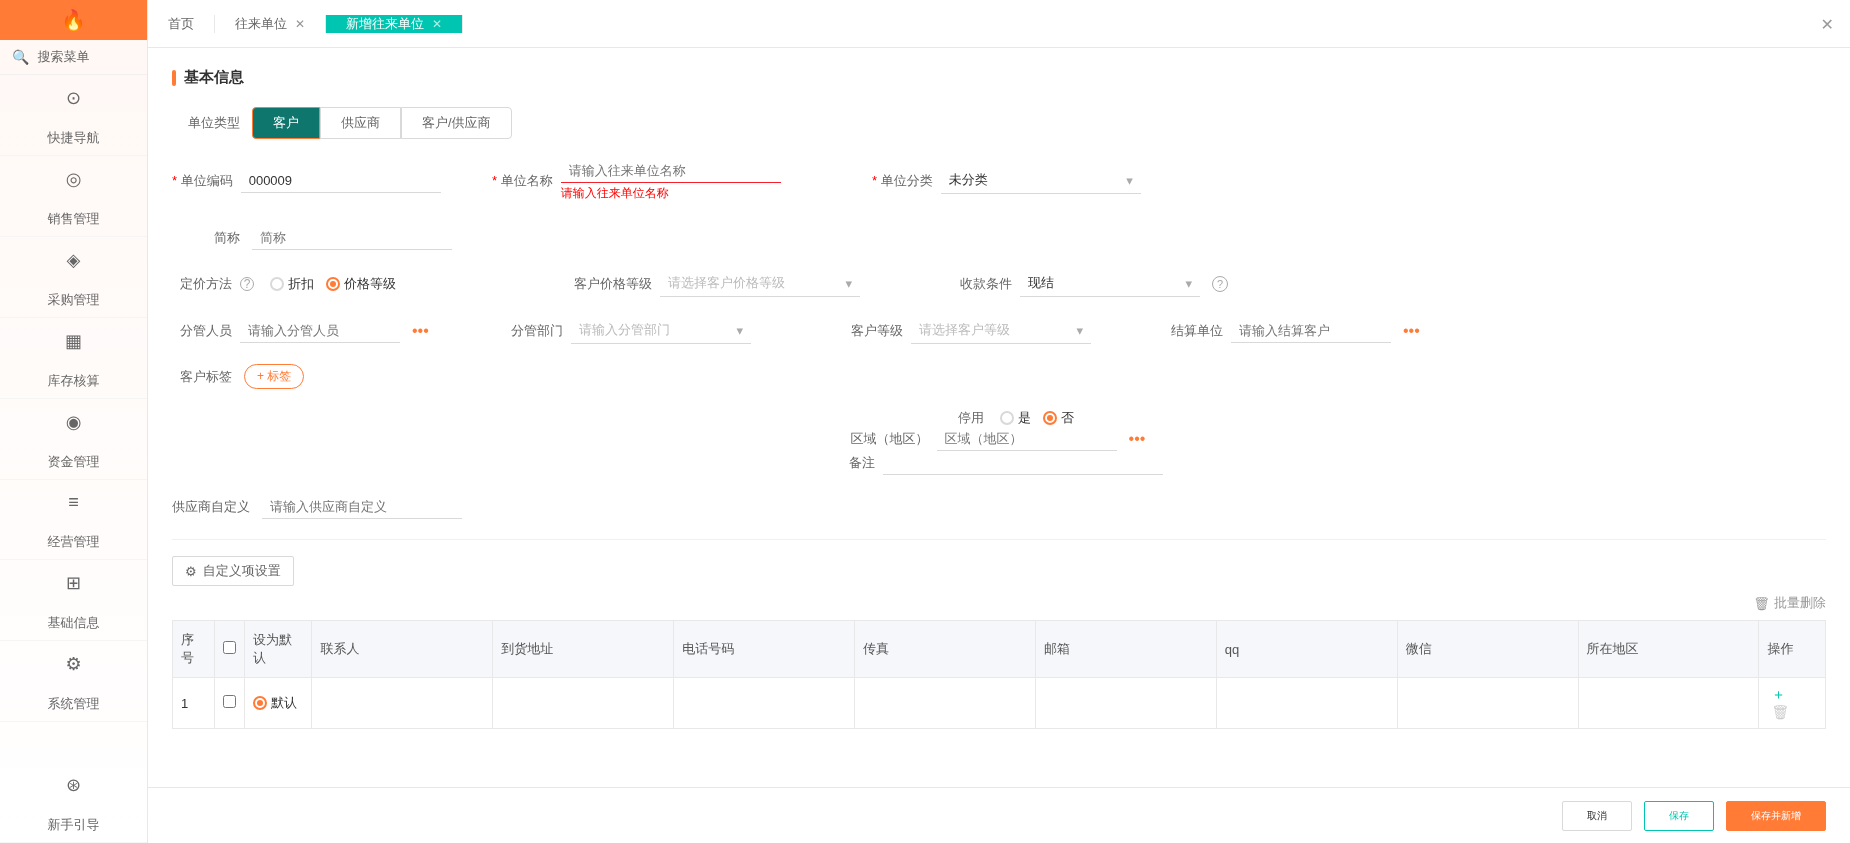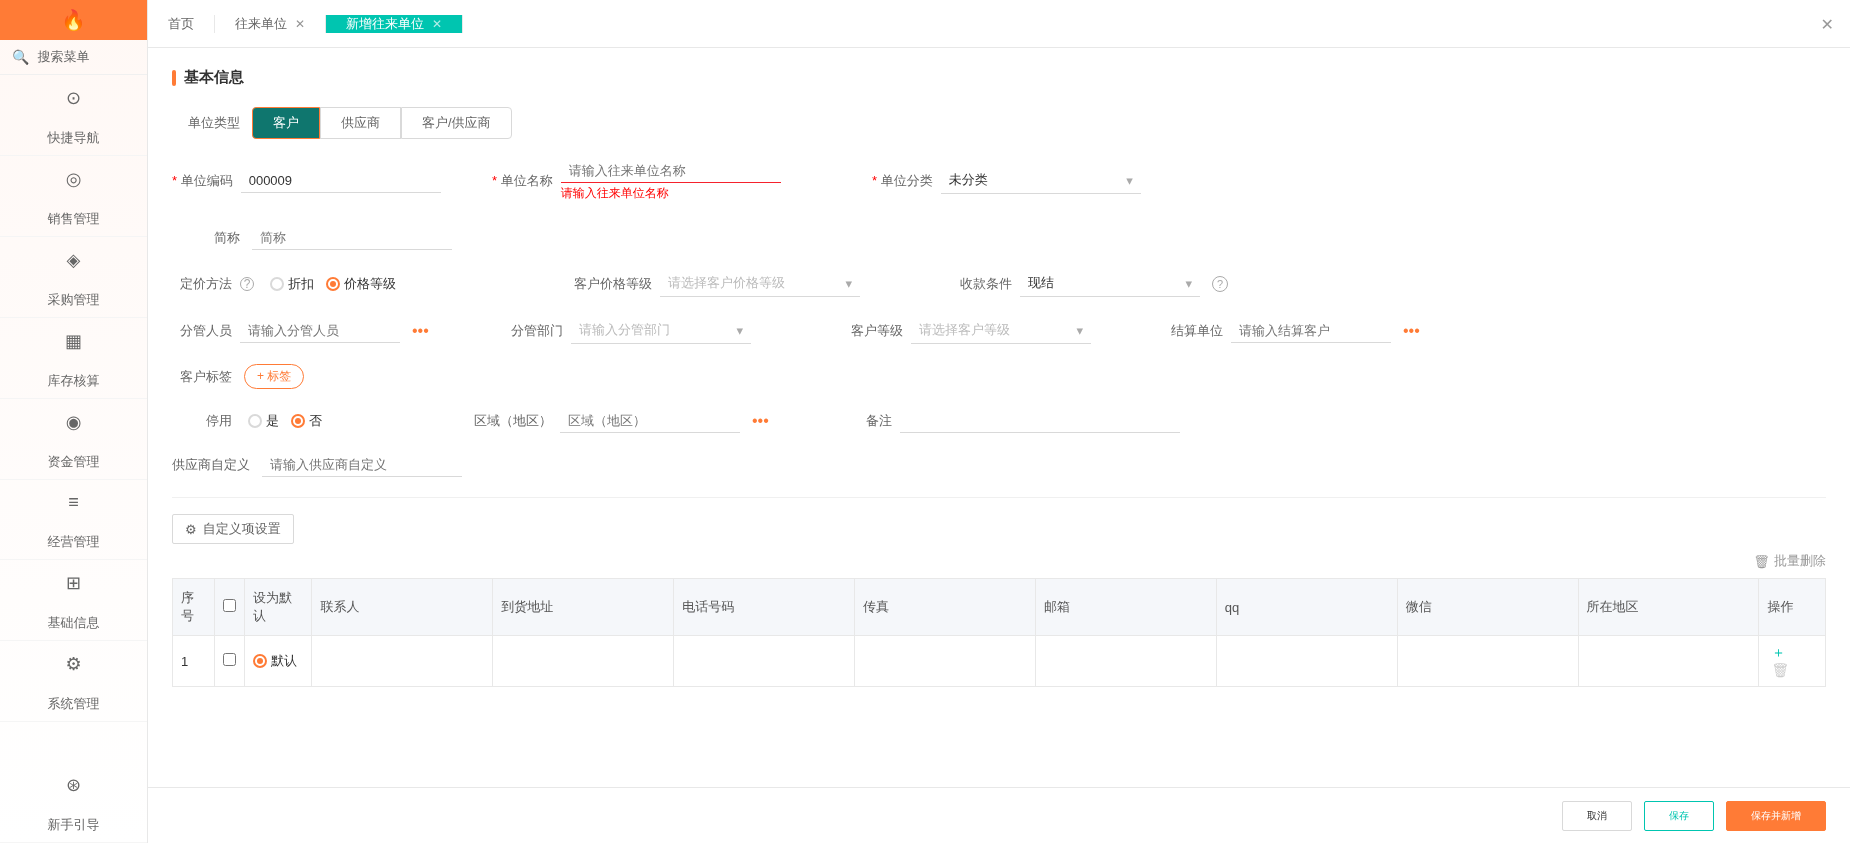--- a/index.html
+++ b/index.html
@@ -488,21 +488,21 @@
         <input class="form-control" type="text" style="width: 160px;" placeholder="请输入结算客户">
         <span class="more-btn">•••</span>
       </div>
     </div>
 
     <div class="form-row va-center" style="margin-bottom:20px;">
       <span class="form-label" style="min-width:72px; text-align:right; padding-right:12px;">客户标签</span>
       <button class="tag-btn">+ 标签</button>
     </div>
 
-    <div class="form-row va-center" style="margin-bottom:20px;">
+    <div class="form-row va-center" style="margin-bottom:20px;flex-direction:column;">
 
       <div class="form-group" style="max-width:300px;">
         <span class="form-label" style="min-width:60px; text-align:right;">停用</span>
         <div class="radio-group" style="margin-left:8px;">
           <label class="radio-item">
             <div class="radio-circle"></div>
             <span>是</span>
           </label>
           <label class="radio-item">
             <div class="radio-circle checked"></div>

